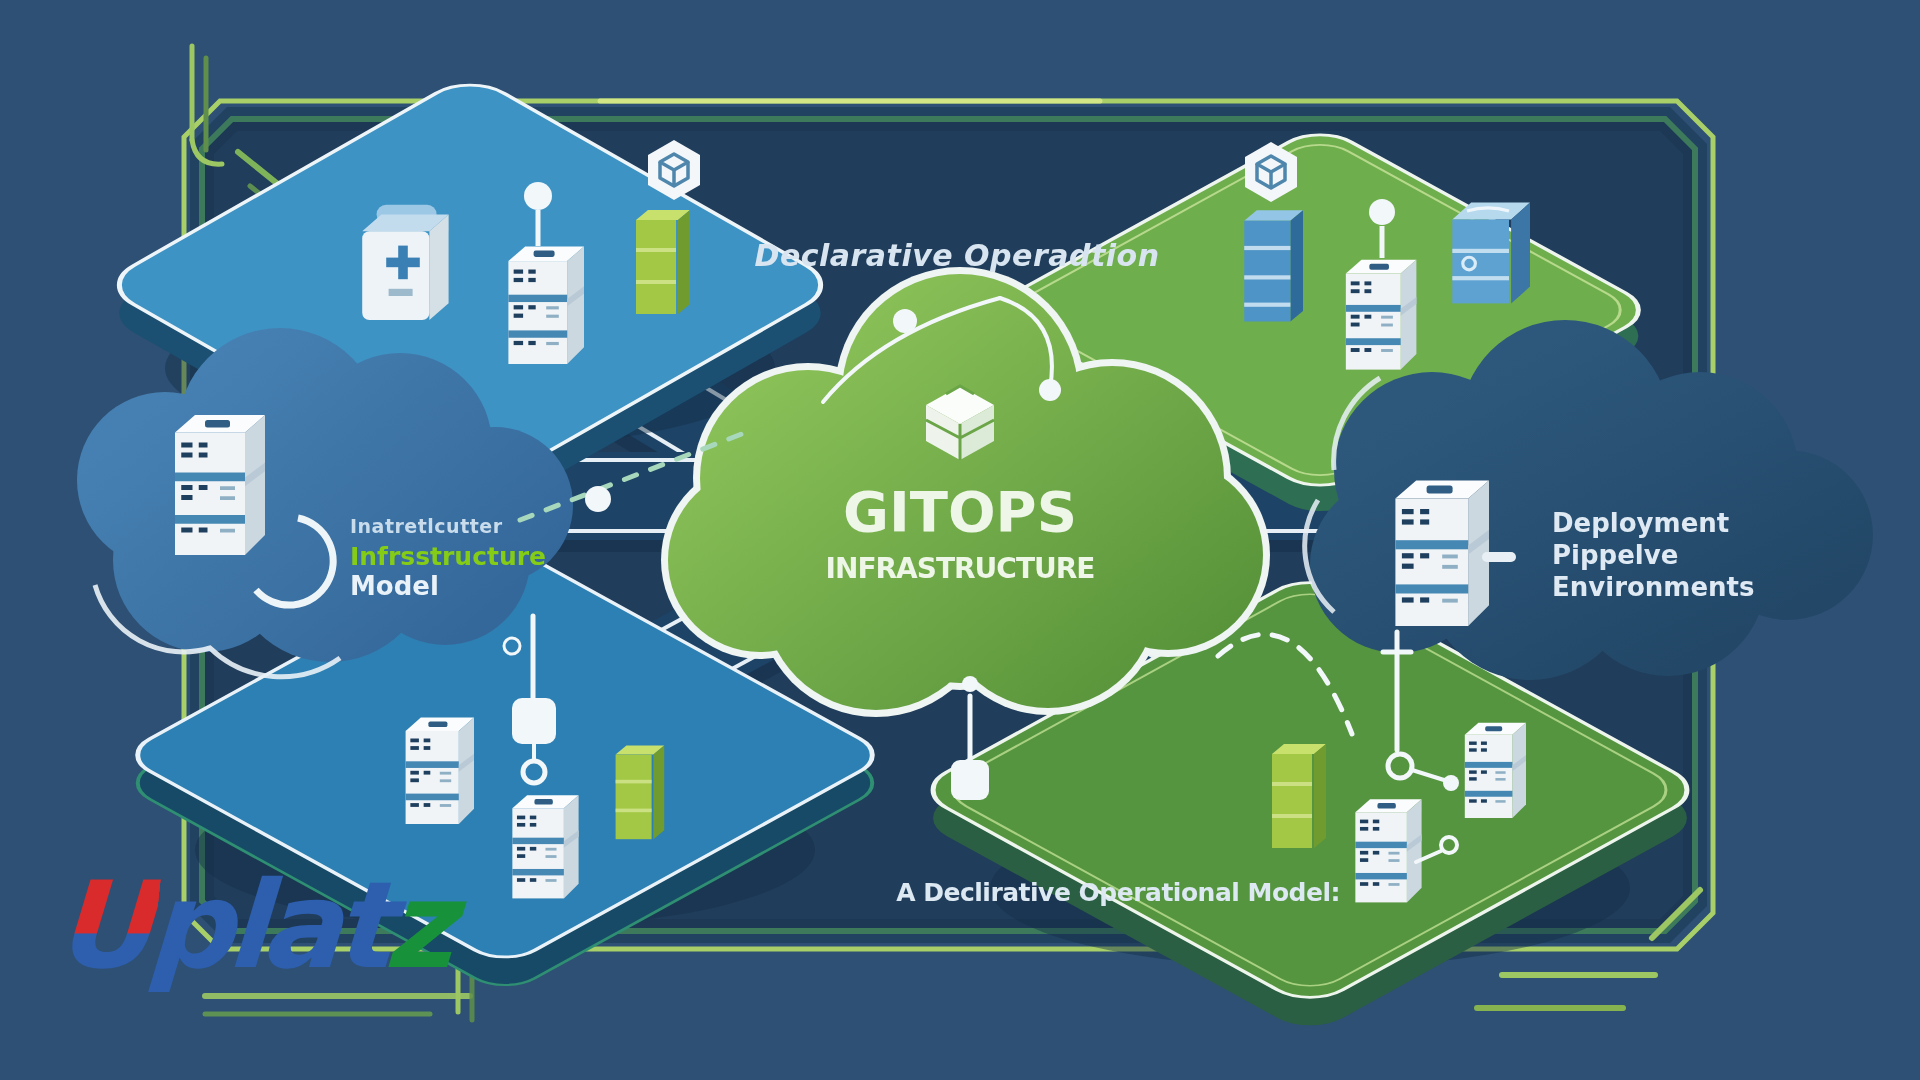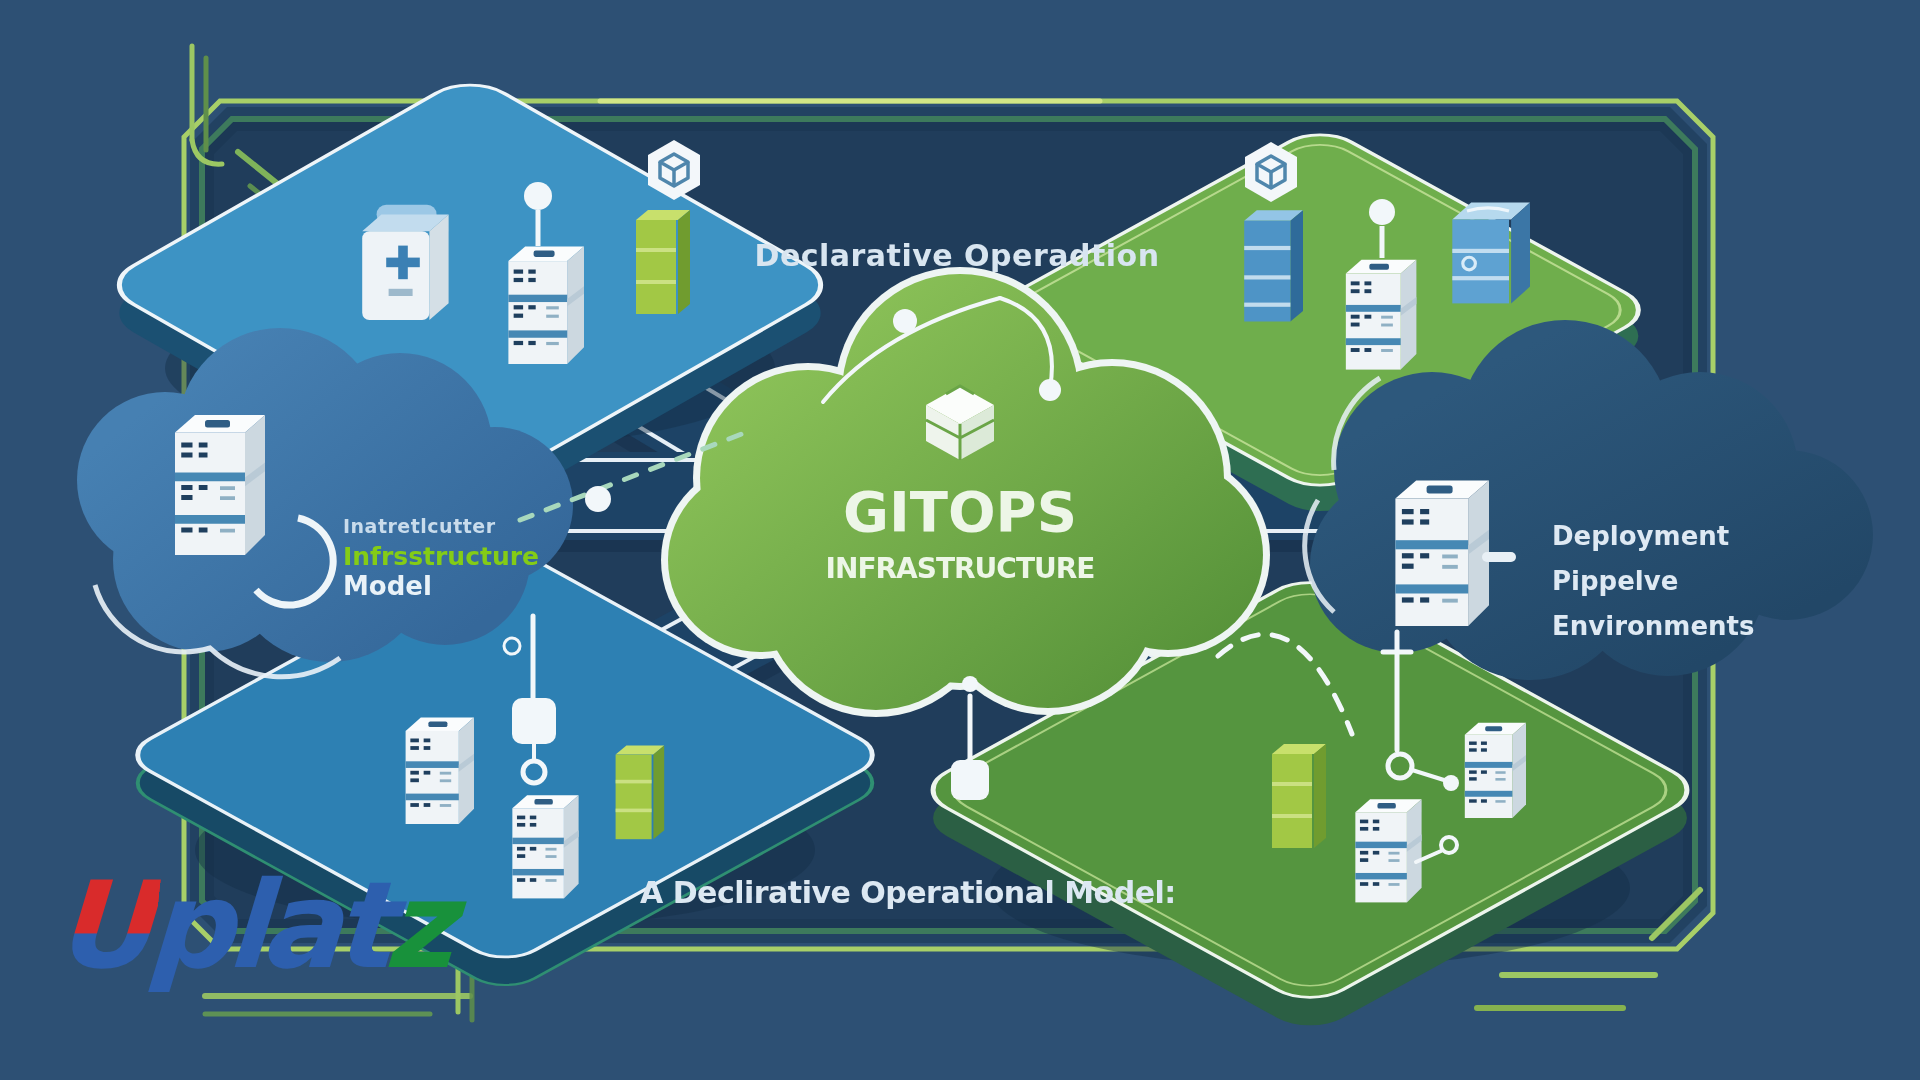--- a/index.html
+++ b/index.html
@@ -1,32 +1,32 @@
 <!DOCTYPE html>
 <html><head>
 <meta charset="utf-8">
 <style>
   html,body{margin:0;padding:0;background:#2d5074;}
   .stage{position:relative;width:1920px;height:1080px;overflow:hidden;
          font-family:"DejaVu Sans","Liberation Sans",sans-serif;}
   .stage svg{position:absolute;left:0;top:0;}
   .txt{position:absolute;color:#dce8f2;font-weight:700;}
   .top-label{left:707px;top:238px;width:500px;text-align:center;
-             font-size:30px;letter-spacing:.5px;color:#d8e5f0;}
+             font-size:30px;letter-spacing:.5px;color:#d8e5f0;font-style:italic;}
   .center-text{left:740px;top:484px;width:440px;text-align:center;color:#edf6e7;}
   .center-text .l1,.center-text .l2{font-size:56px;line-height:56px;}
   .center-text .l3{font-size:28px;line-height:58px;letter-spacing:-1px;}
-  .left-cloud-text{left:343px;top:515px;width:260px;text-align:left;}
+  .left-cloud-text{left:350px;top:515px;width:260px;text-align:left;}
   .left-cloud-text .s1{font-size:19px;letter-spacing:.5px;color:#c9dcec;margin-bottom:5px;}
   .left-cloud-text .s2{font-size:25px;color:#84cc16;}
   .left-cloud-text .s3{font-size:26px;color:#e9f2f8;}
   .right-cloud-text{left:1552px;top:507px;width:260px;text-align:left;color:#dee9f3;}
-  .right-cloud-text div{font-size:26px;line-height:32px;margin-top:13px;}
-  .caption{left:640px;top:872px;width:700px;text-align:left;
-           font-size:30px;line-height:41px;letter-spacing:-.5px;color:#dce8f2;}
+  .right-cloud-text div{font-size:26px;line-height:32px;}
+  .caption{left:640px;top:872px;width:700px;text-align:right;
+           font-size:25px;line-height:41px;letter-spacing:-.5px;color:#dce8f2;}
   .logo{left:66px;top:856px;font-style:italic;font-weight:700;font-size:120px;
         letter-spacing:-7px;transform:skewX(-6deg);white-space:nowrap;}
   .logo .u{background:linear-gradient(180deg,#d92b2b 56%,#2d5fae 56%);
            -webkit-background-clip:text;background-clip:text;color:transparent;}
   .logo .plat{color:#2d5fae;}
   .logo .z{color:#18913b;}
 </style>
 </head>
 <body>
 

